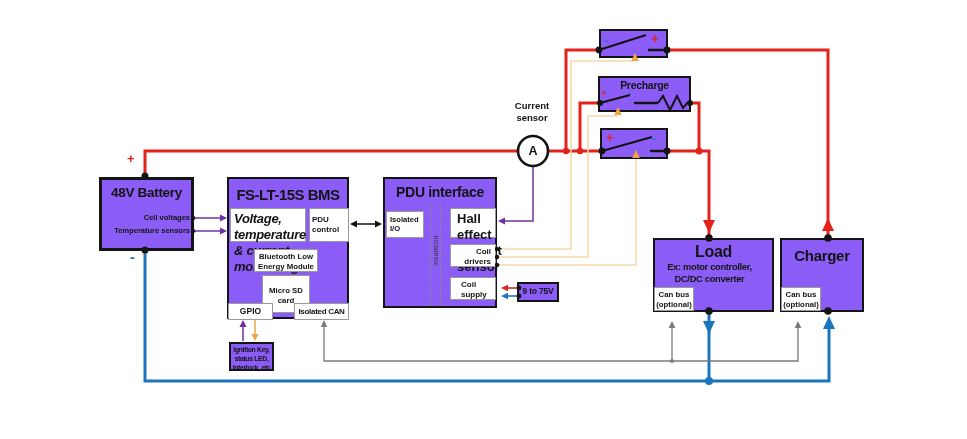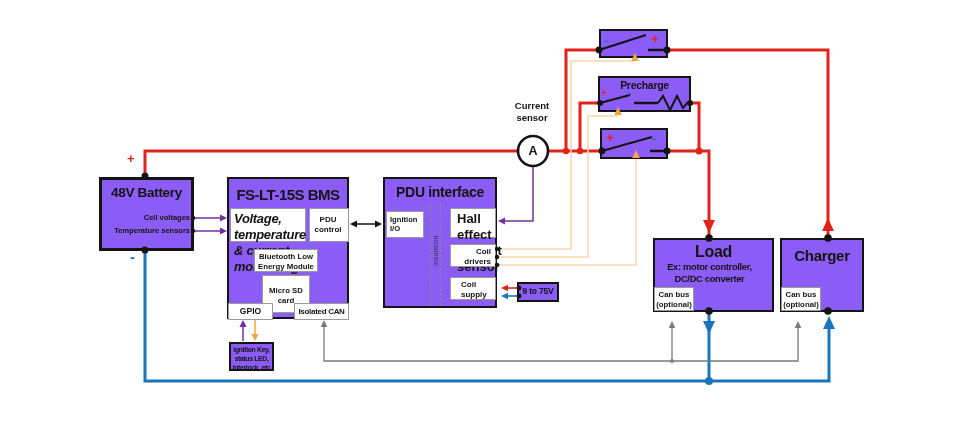--- a/index.html
+++ b/index.html
@@ -71,30 +71,30 @@
   <div class="box thick" style="left:99px;top:177px;width:95px;height:74px;">
     <div class="box-title" style="font-size:13.5px;padding-top:5px;">48V Battery</div>
   </div>
   <div class="small-label" style="left:100px;top:213px;width:90px;text-align:right;font-size:7.5px;">Cell voltages</div>
   <div class="small-label" style="left:100px;top:226px;width:90px;text-align:right;font-size:7.5px;">Temperature sensors</div>
 
   <div class="box" style="left:227px;top:177px;width:122px;height:142px;">
     <div class="box-title" style="font-size:15px;padding-top:7px;letter-spacing:-0.5px;">FS-LT-15S BMS</div>
   </div>
   <div class="subbox" style="left:230px;top:208px;width:76px;height:34px;padding:2px 3px;font-size:13px;letter-spacing:-0.3px;font-style:italic;">Voltage, temperature &amp; current monitoring</div>
-  <div class="subbox" style="left:309px;top:208px;width:40px;height:34px;padding:6px 4px 2px 2px;text-align:center;font-size:8px;">PDU control</div>
+  <div class="subbox" style="left:309px;top:208px;width:40px;height:34px;padding:6px 4px 2px 2px;text-align:left;font-size:8px;">PDU control</div>
   <div class="subbox" style="left:254px;top:249px;width:64px;height:23px;padding-top:2px;text-align:center;">Bluetooth Low Energy Module</div>
   <div class="subbox" style="left:262px;top:275px;width:48px;height:38px;padding-top:10px;text-align:center;">Micro SD card</div>
   <div class="subbox" style="left:228px;top:303px;width:45px;height:17px;line-height:15px;text-align:center;font-size:8.5px;">GPIO</div>
   <div class="subbox" style="left:294px;top:303px;width:55px;height:17px;line-height:15px;text-align:center;font-size:8px;letter-spacing:-0.3px;">Isolated CAN</div>
 
   <div class="box" style="left:383px;top:177px;width:114px;height:131px;">
     <div class="box-title" style="font-size:14px;padding-top:5px;">PDU interface</div>
   </div>
-  <div class="subbox" style="left:386px;top:211px;width:38px;height:27px;padding:3px 2px 0 3px;font-size:7.6px;">Ignition I/O</div>
+  <div class="subbox" style="left:386px;top:211px;width:38px;height:27px;padding:3px 2px 0 3px;font-size:7.6px;">Isolated I/O</div>
   <div class="subbox" style="left:450px;top:208px;width:46px;height:30px;padding:2px 18px 0 6px;text-align:right;font-size:13px;">Hall effect current sensor</div>
   <div class="subbox" style="left:450px;top:244px;width:46px;height:23px;padding:2px 4px 0 10px;text-align:right;font-size:8px;">Coil drivers</div>
   <div class="subbox" style="left:450px;top:277px;width:46px;height:23px;padding:2px 4px 0 10px;text-align:left;font-size:8px;">Coil supply</div>
   <div class="dash" style="left:430px;top:204px;height:102px;"></div>
   <div class="dash" style="left:440px;top:204px;height:102px;"></div>
   <div class="small-label" style="left:407px;top:247px;width:56px;text-align:center;font-size:6.5px;font-weight:normal;color:#333;letter-spacing:0.3px;transform:rotate(-90deg);">insulation</div>
 
   <div class="box mid" style="left:517px;top:282px;width:42px;height:20px;">
     <div class="box-title" style="font-size:8.5px;line-height:15px;letter-spacing:-0.2px;">9 to 75V</div>
   </div>

